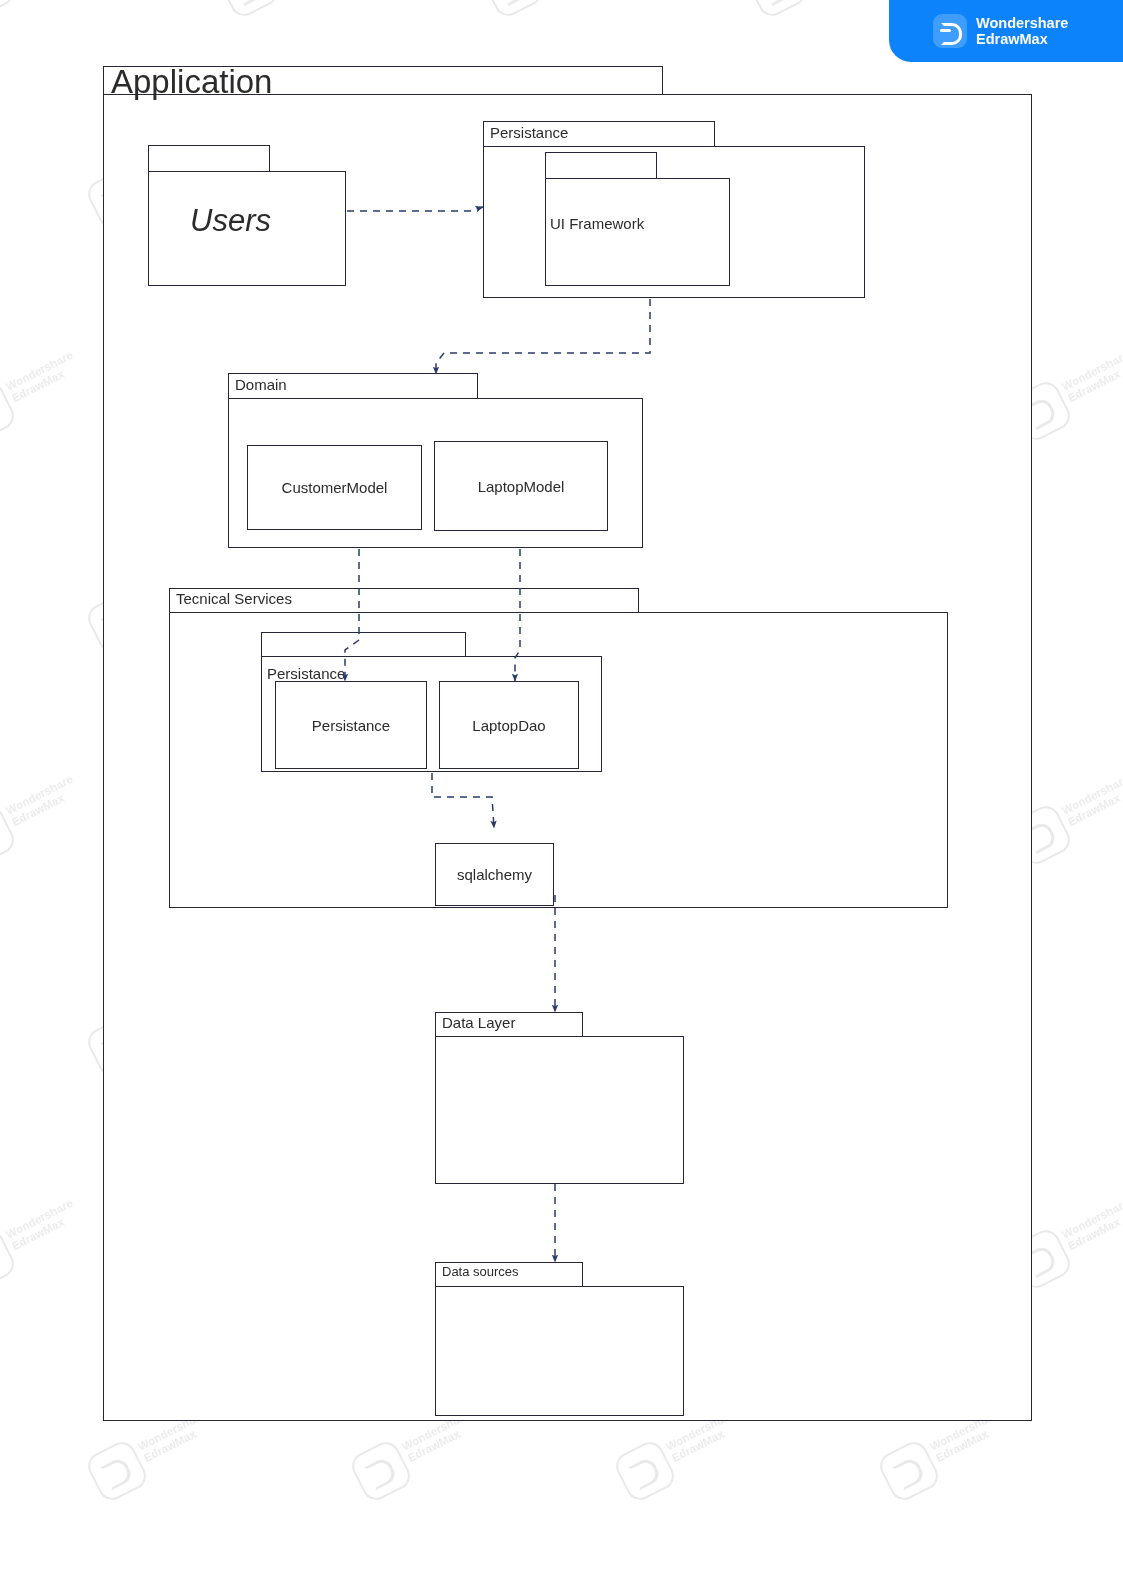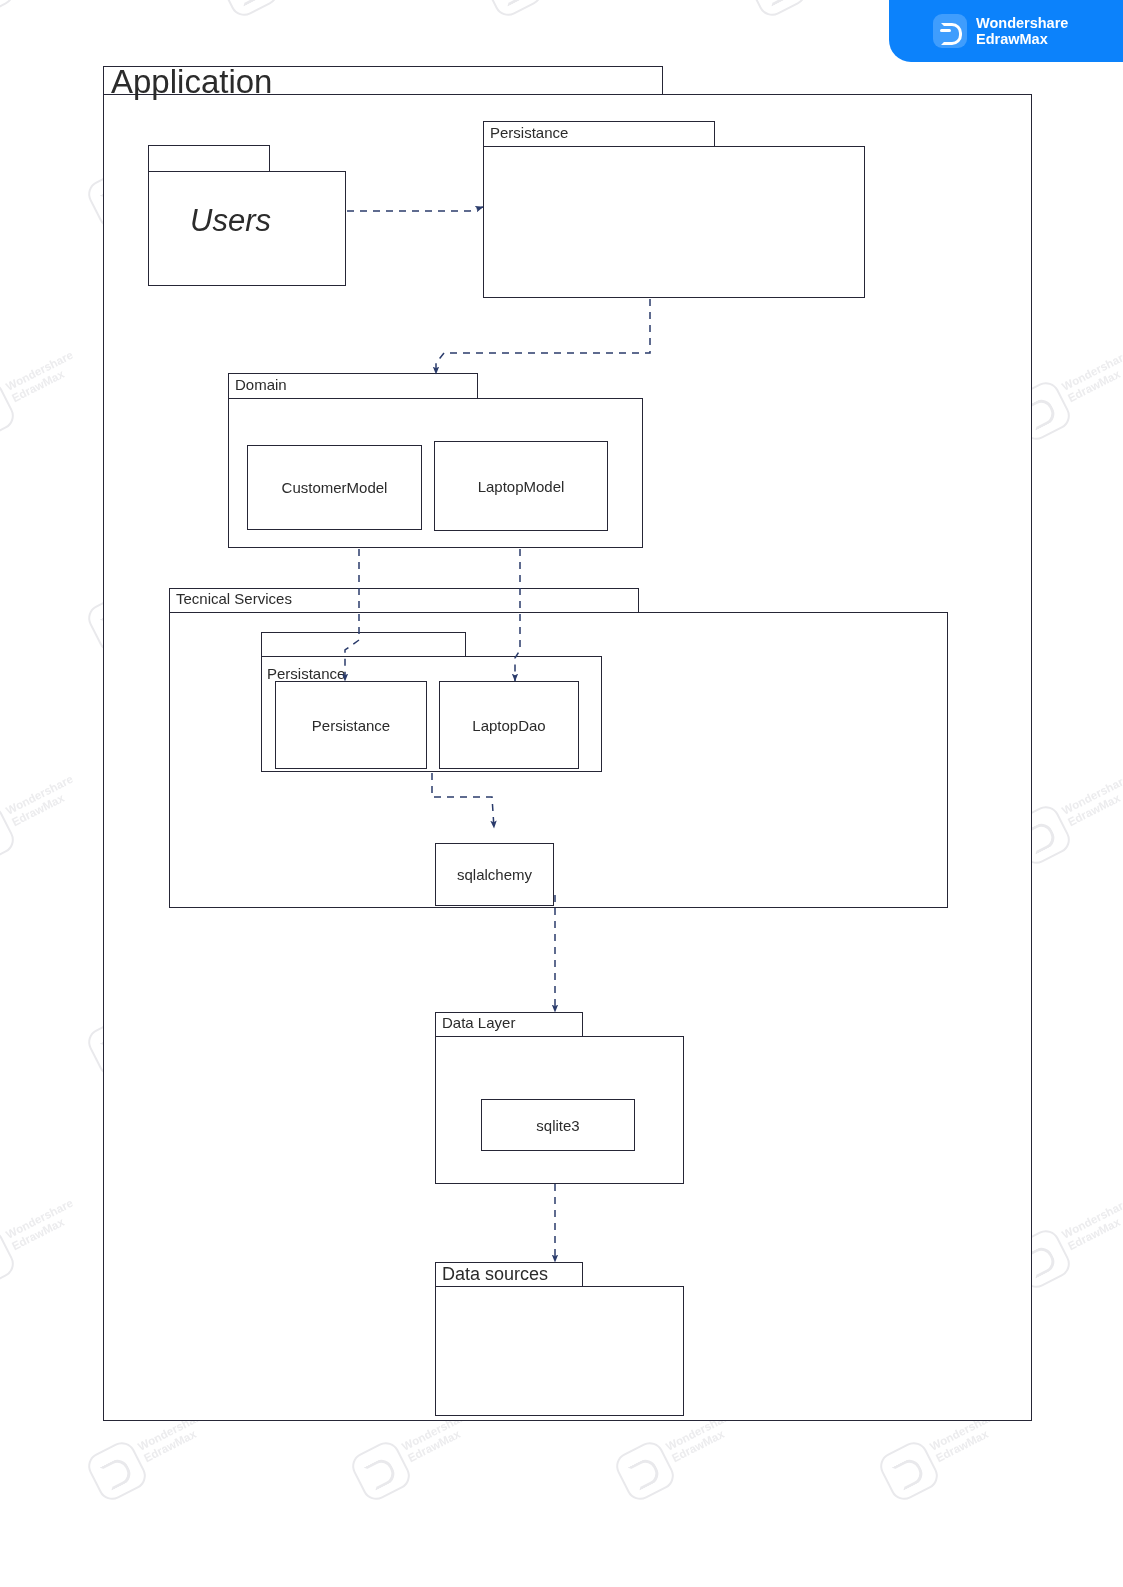--- a/index.html
+++ b/index.html
@@ -438,20 +438,25 @@
       <div class="pkg-tab" style="width:122px; height:26px;"></div>
       <div class="pkg-body" style="top:26px; width:198px; height:115px;"></div>
       <div class="pkg-label" style="left:42px; top:60px; font-size:31px;font-style:italic;">Users</div>
     </div>
 
     <div class="pkg" style="left:483px; top:121px; width:382px; height:177px;">
       <div class="pkg-tab" style="width:232px; height:25px;"></div>
       <div class="pkg-body" style="top:25px; width:382px; height:152px;"></div>
       <div class="pkg-label" style="left:7px; top:4px; font-size:15px;">Persistance</div>
 
+      <div class="pkg" style="left:62px; top:31px; width:185px; height:134px;">
+        <div class="pkg-tab" style="width:112px; height:26px;"></div>
+        <div class="pkg-body" style="top:26px; width:185px; height:108px;"></div>
+        <div class="pkg-label" style="left:5px; top:64px; font-size:15px;">UI Framework</div>
+      </div>
     </div>
 
     <div class="pkg" style="left:228px; top:373px; width:415px; height:175px;">
       <div class="pkg-tab" style="width:250px; height:25px;"></div>
       <div class="pkg-body" style="top:25px; width:415px; height:150px;"></div>
       <div class="pkg-label" style="left:7px; top:4px; font-size:15px;">Domain</div>
 
       <div class="box" style="left:19px; top:59px; width:175px; height:85px;">CustomerModel</div>
       <div class="box" style="left:206px; top:55px; width:174px; height:90px;">LaptopModel</div>
     </div>
@@ -471,27 +476,26 @@
       </div>
 
       <div class="box" style="left:266px; top:242px; width:119px; height:63px;">sqlalchemy</div>
     </div>
 
     <div class="pkg" style="left:435px; top:1012px; width:211px; height:172px;">
       <div class="pkg-tab" style="width:148px; height:24px;"></div>
       <div class="pkg-body" style="top:24px; width:249px; height:148px;"></div>
       <div class="pkg-label" style="left:7px; top:3px; font-size:15px;">Data Layer</div>
 
-      <div class="box" style="left:46px; top:74px; width:154px; height:52px;">sqlite3</div>
     </div>
 
     <div class="pkg" style="left:435px; top:1262px; width:249px; height:154px;">
       <div class="pkg-tab" style="width:148px; height:24px;"></div>
       <div class="pkg-body" style="top:24px; width:249px; height:130px;"></div>
-      <div class="pkg-label" style="left:7px; top:3px; font-size:18px;">Data sources</div>
+      <div class="pkg-label" style="left:7px; top:3px; font-size:13px;">Data sources</div>
     </div>
 
   </div>
 
   <svg id="connectors" viewBox="0 0 1123 1587" width="1123" height="1587">
     <defs>
       <marker id="arrowhead" markerWidth="9" markerHeight="9" refX="7.4" refY="3.2" orient="auto" markerUnits="userSpaceOnUse">
         <path d="M0,0 L8,3.2 L0,6.4 L1.6,3.2 z" fill="#2a3b6b"></path>
       </marker>
     </defs>

